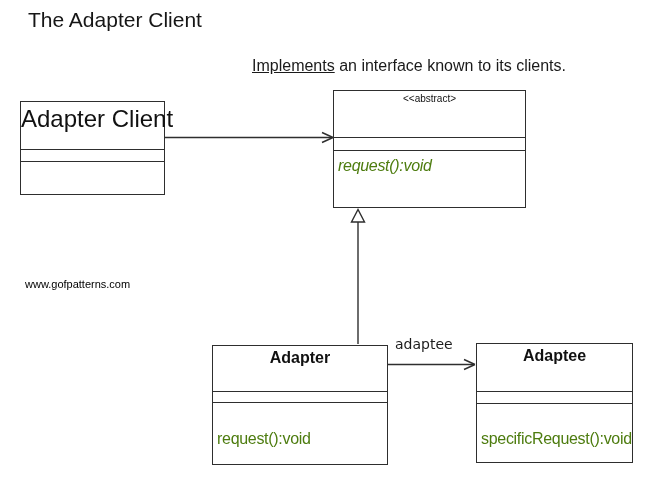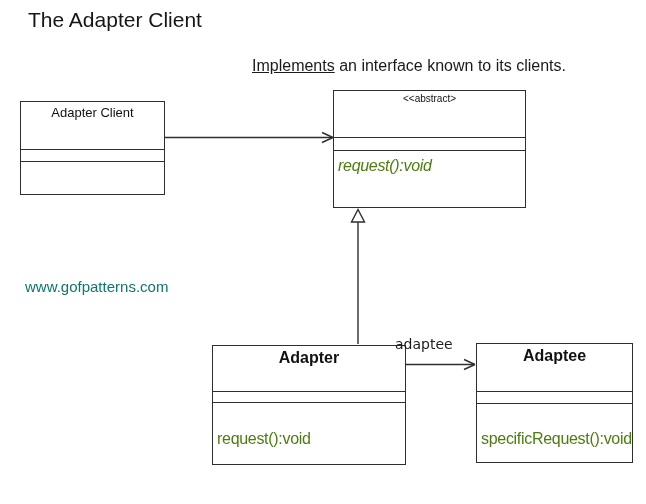--- a/index.html
+++ b/index.html
@@ -11,37 +11,37 @@
     position:absolute; left:28px; top:7px; font-size:21px; line-height:1.2;
     color:#161616; white-space:nowrap;
   }
   .annotation {
     position:absolute; left:252px; top:57px; font-size:16px; line-height:1.15;
     white-space:nowrap; color:#1a1a1a;
   }
   .seg-underline { text-decoration:underline; }
   .seg-italic { }
   .watermark {
-    position:absolute; left:25px; top:278px; font-size:15px; color:#0f766e;
+    position:absolute; left:25px; top:278px; font-size:11px; color:#000000;
     white-space:nowrap;
   }
   .uml-box {
     position:absolute; box-sizing:border-box; background:#ffffff;
     border:1.5px solid #2e2e2e; z-index:2;
   }
   .box-client  { left:20px;  top:101px; width:145px; height:94px;  }
   .box-target  { left:333px; top:90px;  width:193px; height:118px; }
-  .box-adapter { left:212px; top:345px; width:194px; height:120px; }
+  .box-adapter { left:212px; top:345px; width:176px; height:120px; }
   .box-adaptee { left:476px; top:343px; width:157px; height:120px; }
   .divider { position:absolute; left:0; right:0; height:1.5px; background:#2e2e2e; }
   .cls-name {
     position:absolute; left:0; right:0; text-align:center; white-space:nowrap;
     color:#111111;
   }
-  .name-lg { font-size:13px; top:3px; }
+  .name-lg { font-size:24px; top:3px; }
   .name-bold { font-size:16px; font-weight:bold; }
   .stereotype { position:absolute; left:0; right:0; top:2px; text-align:center;
     font-size:10px; white-space:nowrap; color:#111111; }
   .method {
     position:absolute; left:4px; right:1px; font-size:16px; letter-spacing:-0.3px;
     white-space:nowrap; color:#4d7c0f;
   }
   .italic { font-style:italic; }
   .edge-label {
     position:absolute; left:395px; top:336px; font-family:"DejaVu Sans", sans-serif;

